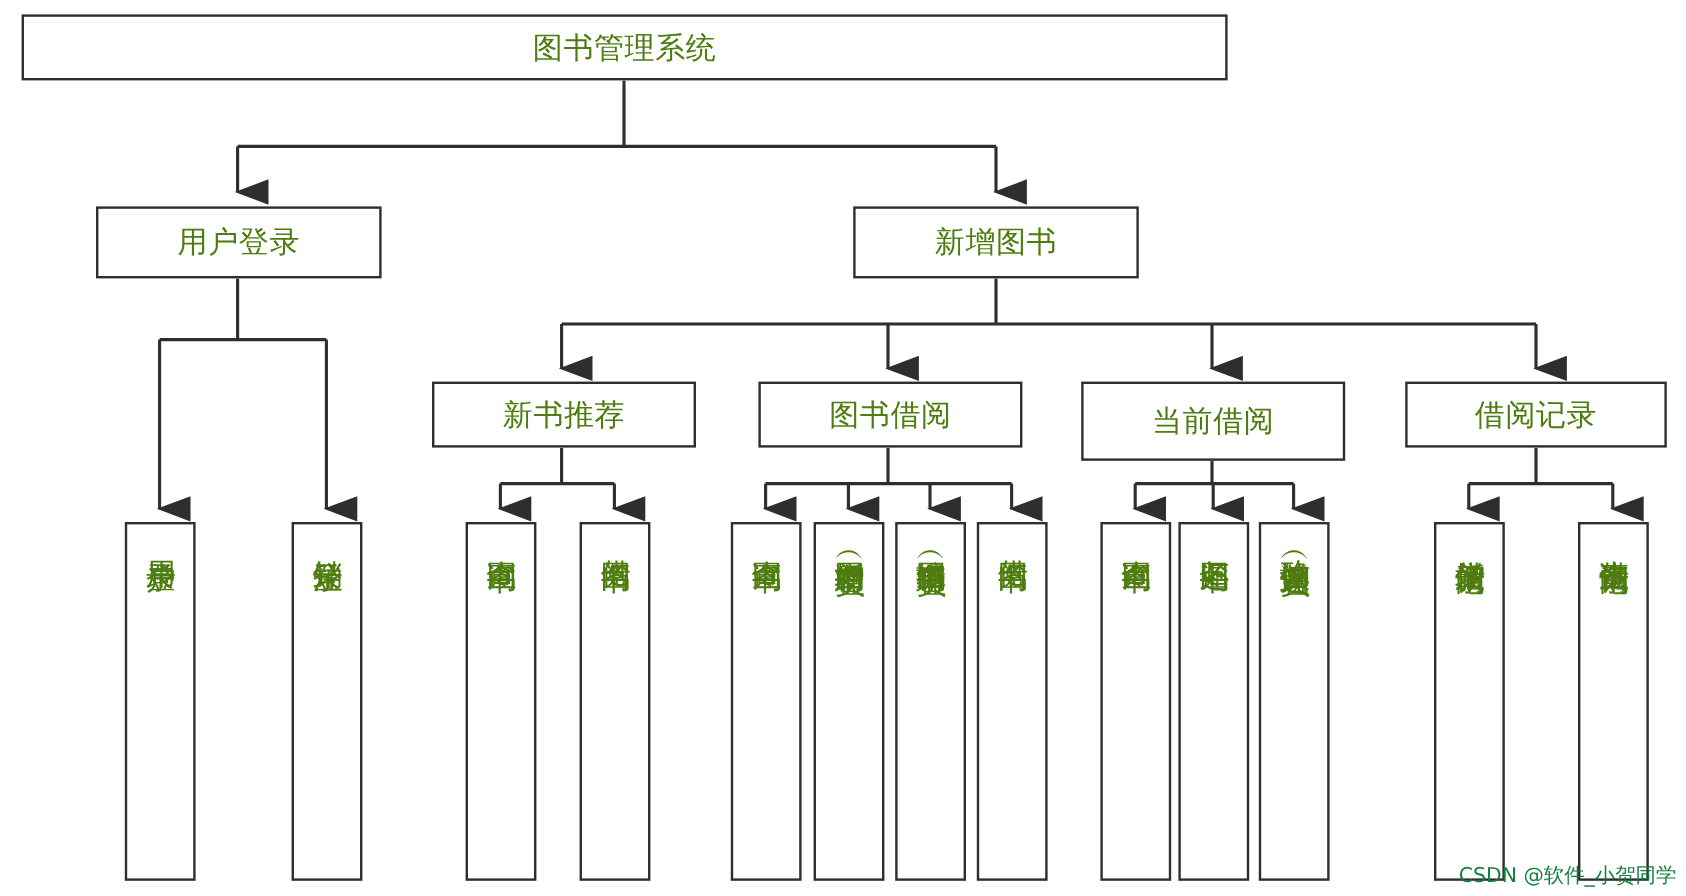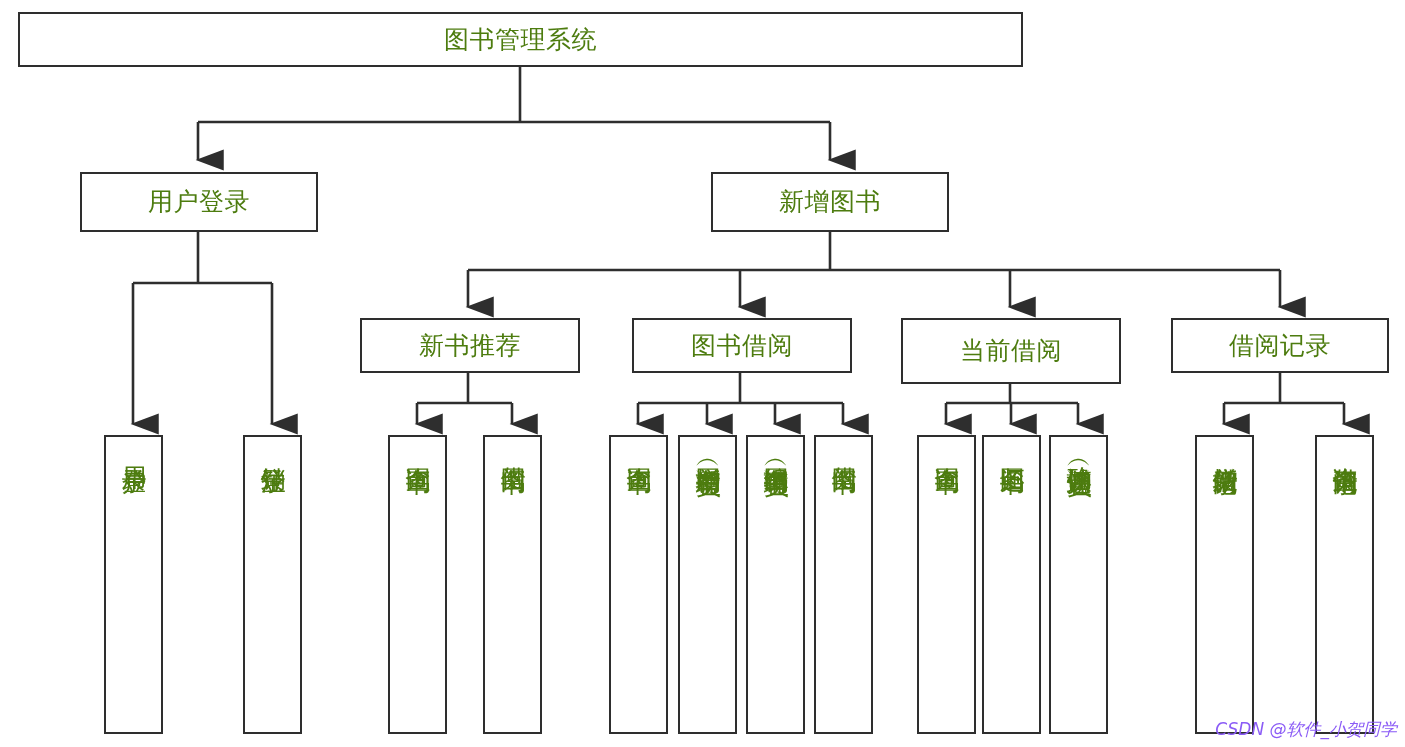--- a/index.html
+++ b/index.html
@@ -59,25 +59,24 @@
     font-size: 25px;
     line-height: 1.05;
     letter-spacing: 1px;
     white-space: nowrap;
   }
   .watermark {
     position: absolute;
     right: 8px;
     bottom: 6px;
     font-size: 17px;
-    color: #8b5cf6;
+    color: #15803d;
     font-family: "DejaVu Sans", "Liberation Sans", sans-serif;
     white-space: nowrap;
     pointer-events: none;
-    font-style: italic;
   }
 </style>
 </head>
 <body>
 
 <div id="diagram-root">
 
   <svg id="tree-svg" viewBox="0 0 1405 747" xmlns="http://www.w3.org/2000/svg">
     <defs>
       <marker id="arrow" viewBox="0 0 10 12" refX="5" refY="11" markerWidth="9" markerHeight="11" orient="auto-start-reverse">

